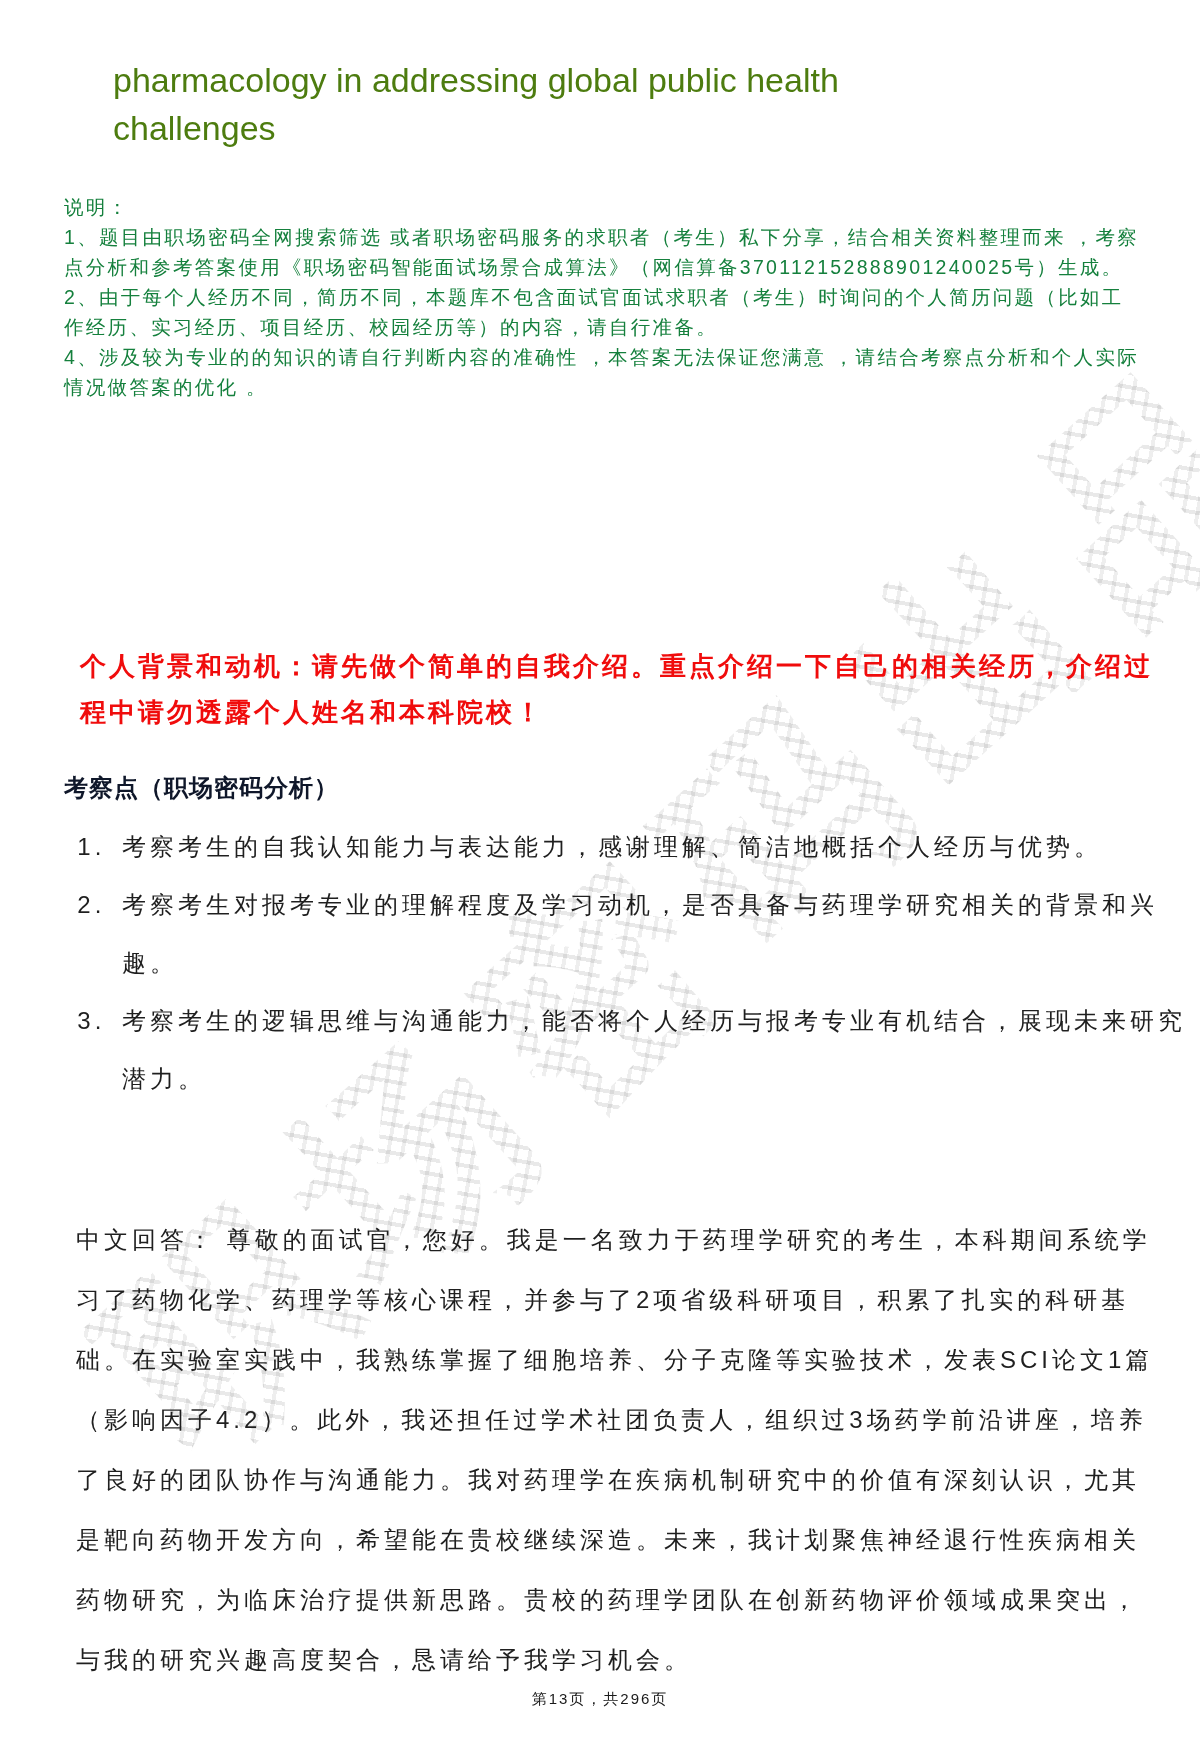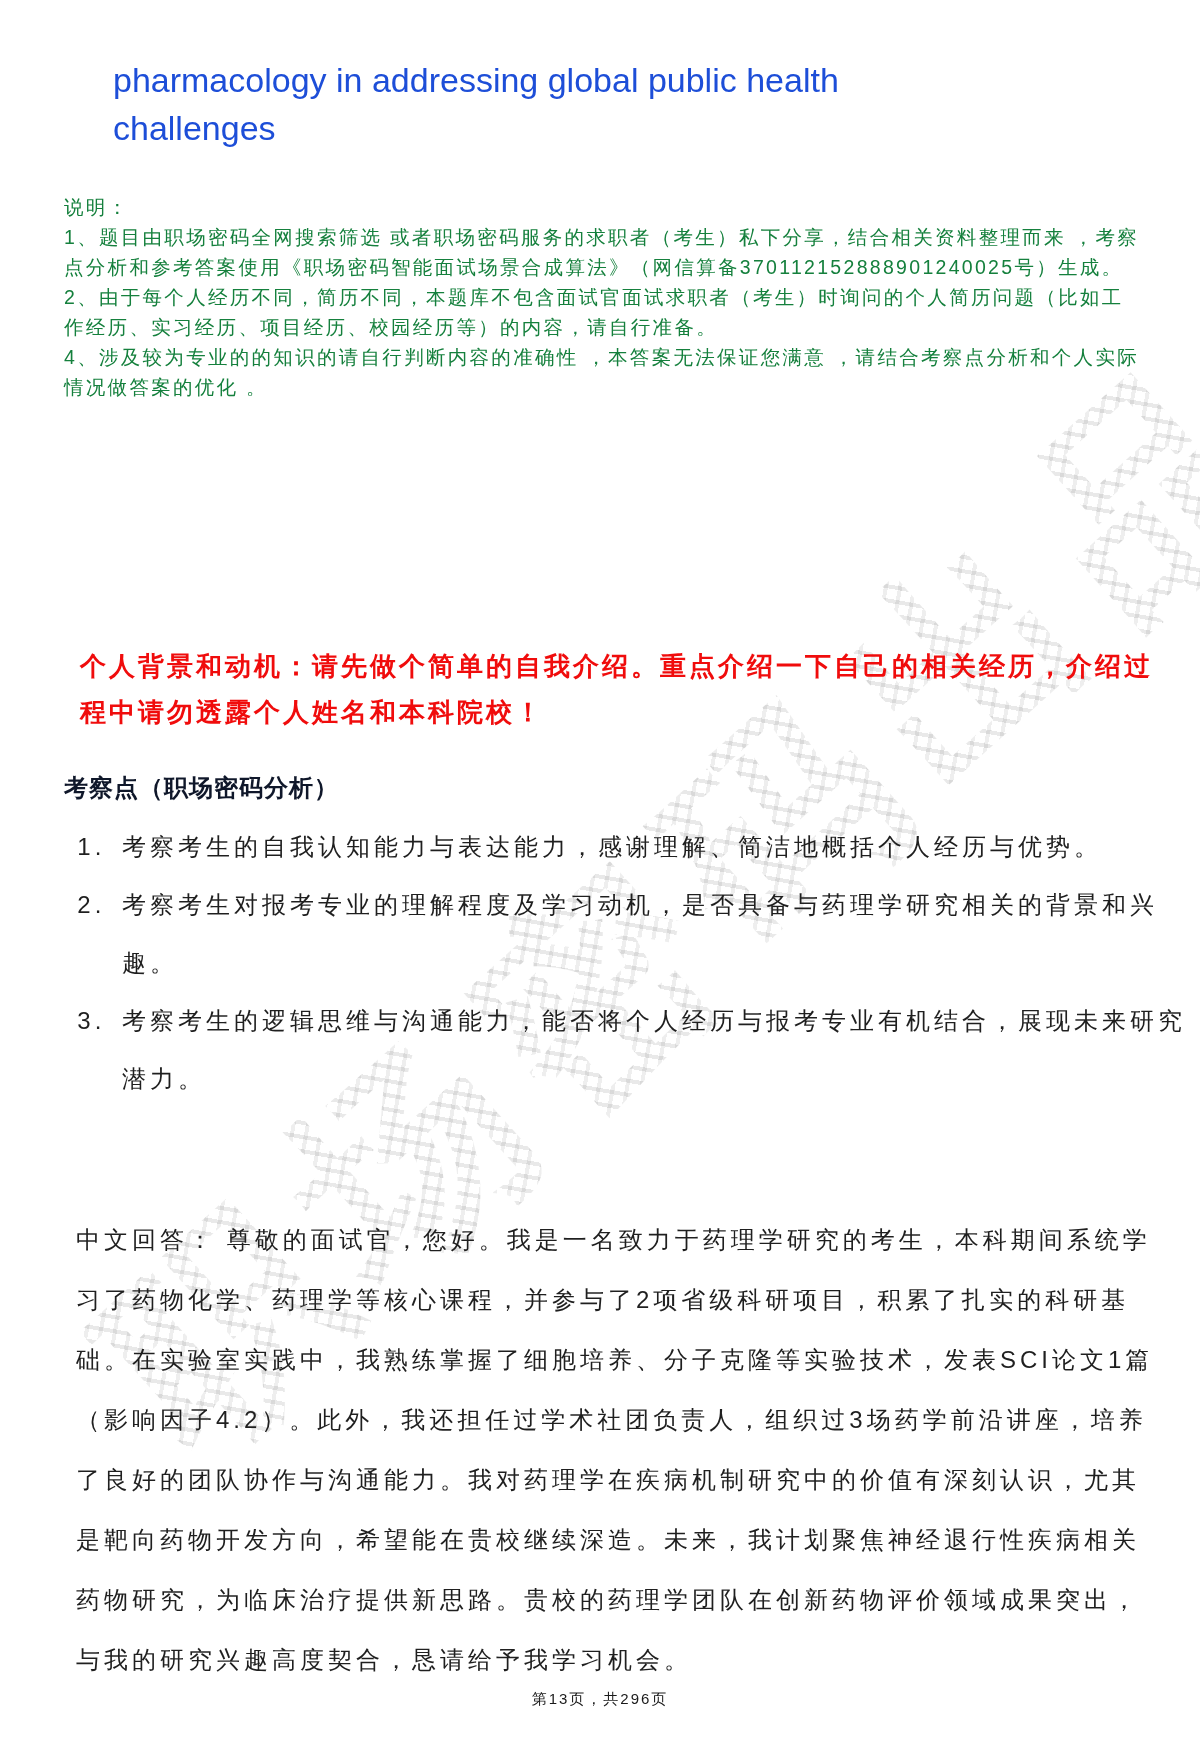--- a/index.html
+++ b/index.html
@@ -32,21 +32,21 @@
   }
   .content { position: relative; z-index: 1; }
   .title {
     position: absolute;
     left: 113px; top: 56px;
     width: 830px;
     margin: 0;
     font-size: 34px;
     font-weight: 400;
     line-height: 48px;
-    color: #1d4ed8;
+    color: #4d7c0f;
   }
   .instructions {
     position: absolute;
     left: 64px; top: 192px;
     width: 1078px;
     font-size: 19.5px;
     line-height: 30px;
     letter-spacing: 2.3px;
     color: #15803d;
   }

